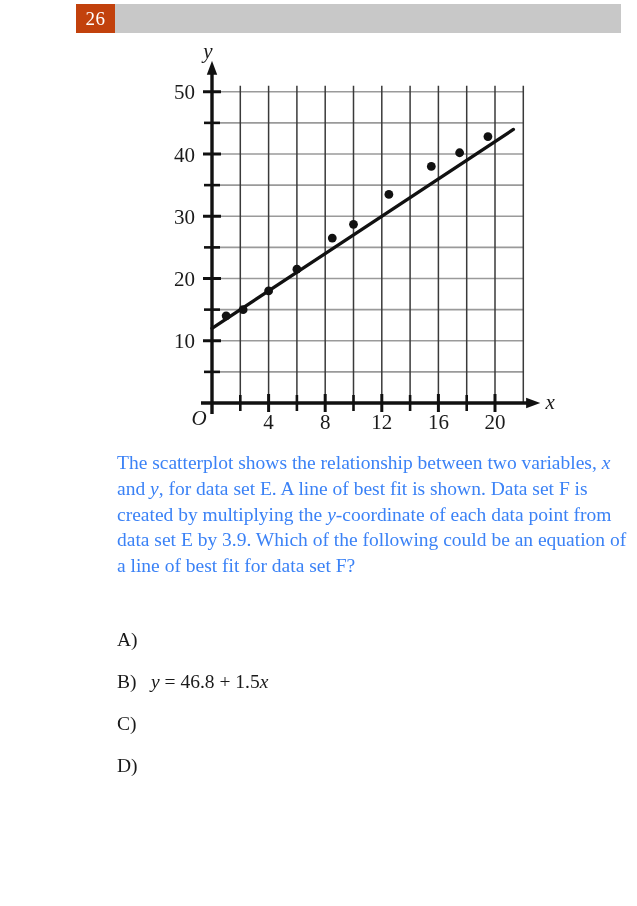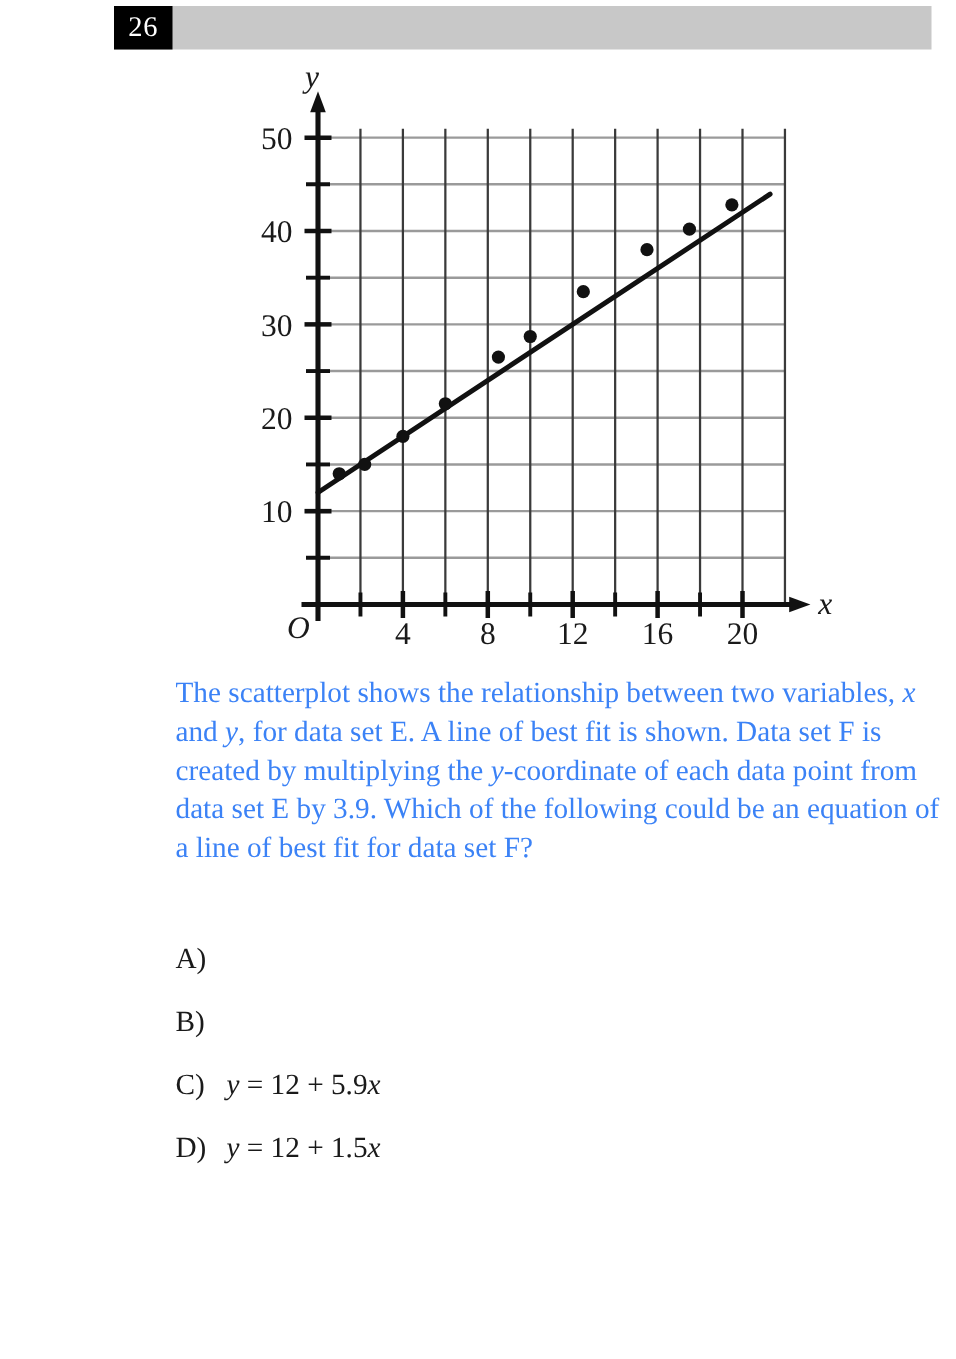--- a/index.html
+++ b/index.html
@@ -25,21 +25,21 @@
     width: 545px;
     height: 29px;
     background: #c8c8c8;
   }
   #question-number-box {
     position: absolute;
     left: 76px;
     top: 4px;
     width: 39px;
     height: 29px;
-    background: #000000;
+    background: #c2410c;
     color: #ffffff;
     font-family: "Liberation Serif", "DejaVu Serif", serif;
     font-size: 19px;
     line-height: 29px;
     text-align: center;
     letter-spacing: 0.5px;
   }
 
   
   #figure {
@@ -188,25 +188,24 @@
 </div>
 
 <div id="choices">
 
   <div class="choice">
     <span class="choice-letter">A)</span>
   </div>
 
   <div class="choice">
     <span class="choice-letter">B)</span>
+    <span class="choice-eq"><span class="v">y</span><span> = 46.8 + 1.5</span><span class="v">x</span></span>
   </div>
 
   <div class="choice">
     <span class="choice-letter">C)</span>
-    <span class="choice-eq"><span class="v">y</span><span> = 12 + 5.9</span><span class="v">x</span></span>
   </div>
 
   <div class="choice">
     <span class="choice-letter">D)</span>
-    <span class="choice-eq"><span class="v">y</span><span> = 12 + 1.5</span><span class="v">x</span></span>
   </div>
 
 </div>
 
 </body></html>

